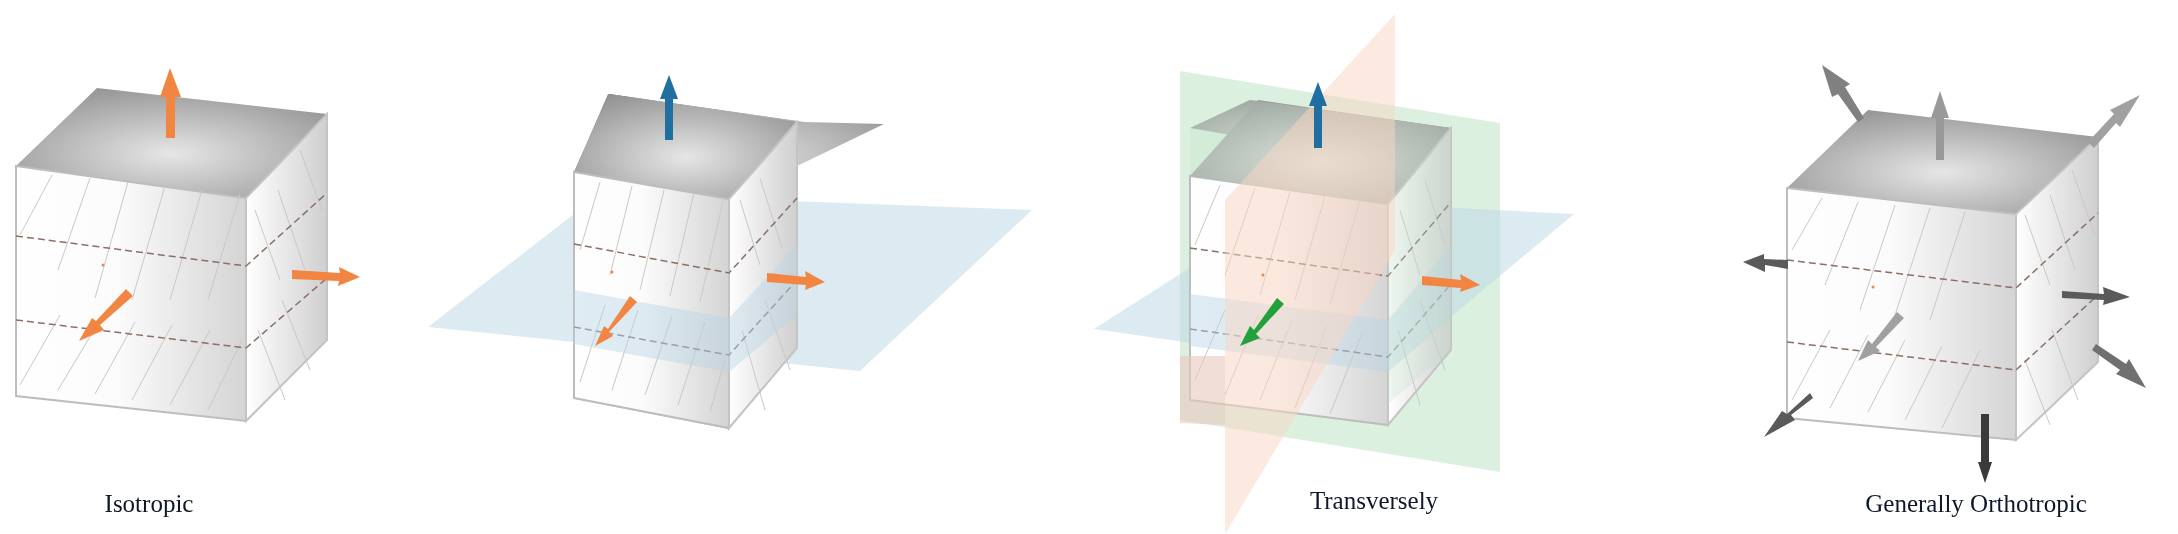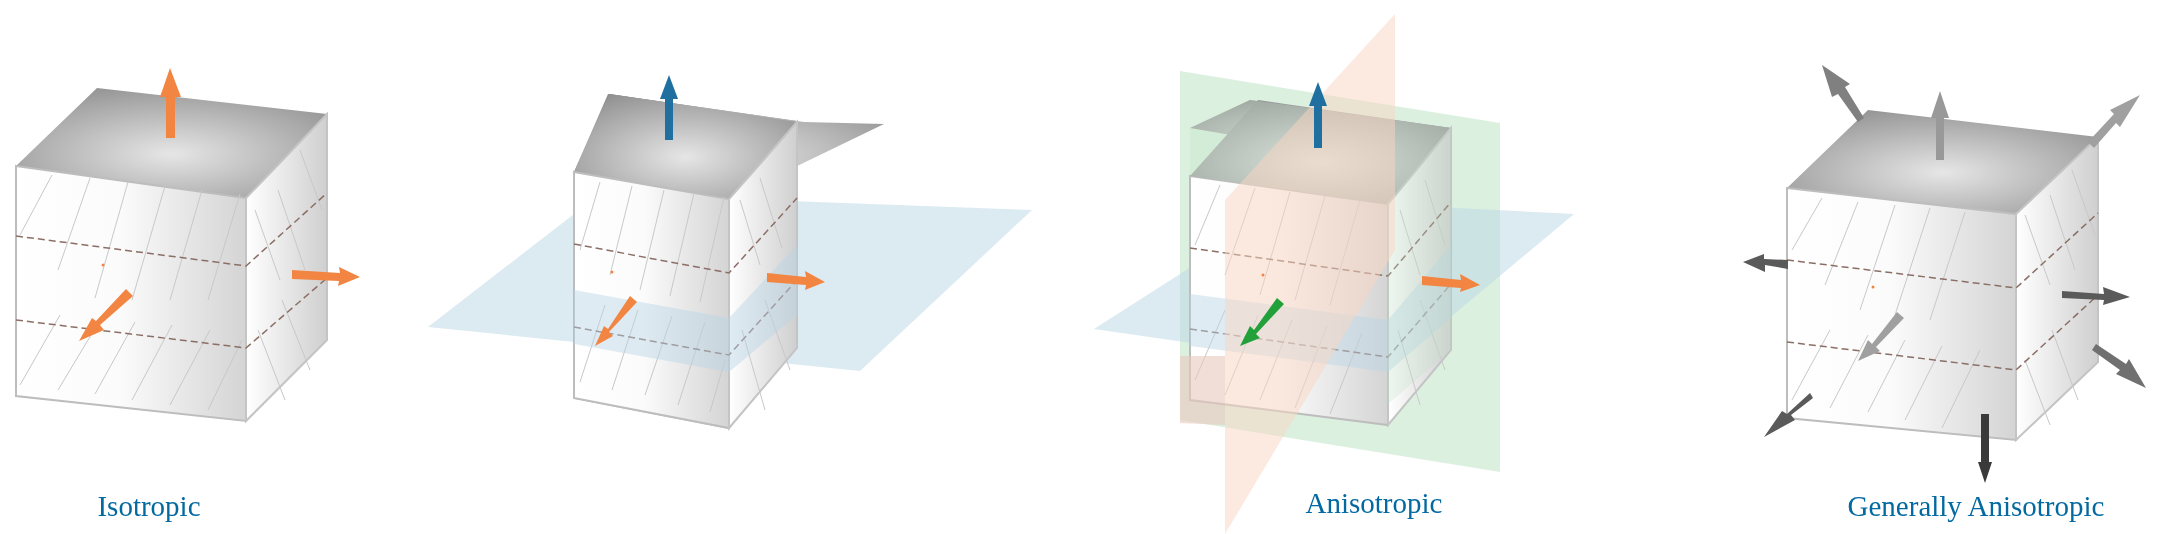--- a/index.html
+++ b/index.html
@@ -1,18 +1,18 @@
 <!DOCTYPE html>
 <html><head>
 <meta charset="utf-8">
 <style>
   html, body { margin:0; padding:0; background:#ffffff; }
   #stage { position:relative; width:2178px; height:534px; overflow:hidden; background:#fff; }
   svg { position:absolute; left:0; top:0; }
-  .label { position:absolute; top:490px; font-family:"Liberation Serif", serif; font-size:29px; color:#0369a1; white-space:nowrap; transform:translateX(-50%); }
+  .label { position:absolute; top:490px; font-family:"Liberation Serif", serif; font-size:25px; color:#0f172a; white-space:nowrap; transform:translateX(-50%); }
 </style>
 </head>
 <body>
 
 <div id="stage">
 <svg width="2178" height="534" viewBox="0 0 2178 534" xmlns="http://www.w3.org/2000/svg">
   <defs>
     <radialGradient id="topGrad" cx="0.5" cy="0.6" r="0.7">
       <stop offset="0" stop-color="#e6e6e6"></stop>
       <stop offset="1" stop-color="#8e8e8e"></stop>
@@ -215,15 +215,15 @@
       <polygon points="1810,393 1813,398 1791,415 1795,420 1764,437 1782,411 1787,414"></polygon>
     </g>
     <g fill="#3a3a3a">
       <rect x="1981" y="414" width="8" height="50"></rect>
           <polygon points="1978,462 1992,462 1985,483"></polygon>
     </g>
   </g>
 </svg>
 
 <div class="label" style="left:149px;">Isotropic</div>
-<div class="label" style="left:1374px; top:487px;">Anisotropic</div>
-<div class="label" style="left:1976px;">Generally Anisotropic</div>
+<div class="label" style="left:1374px; top:487px;">Transversely</div>
+<div class="label" style="left:1976px;">Generally Orthotropic</div>
 </div>
 
 </body></html>

